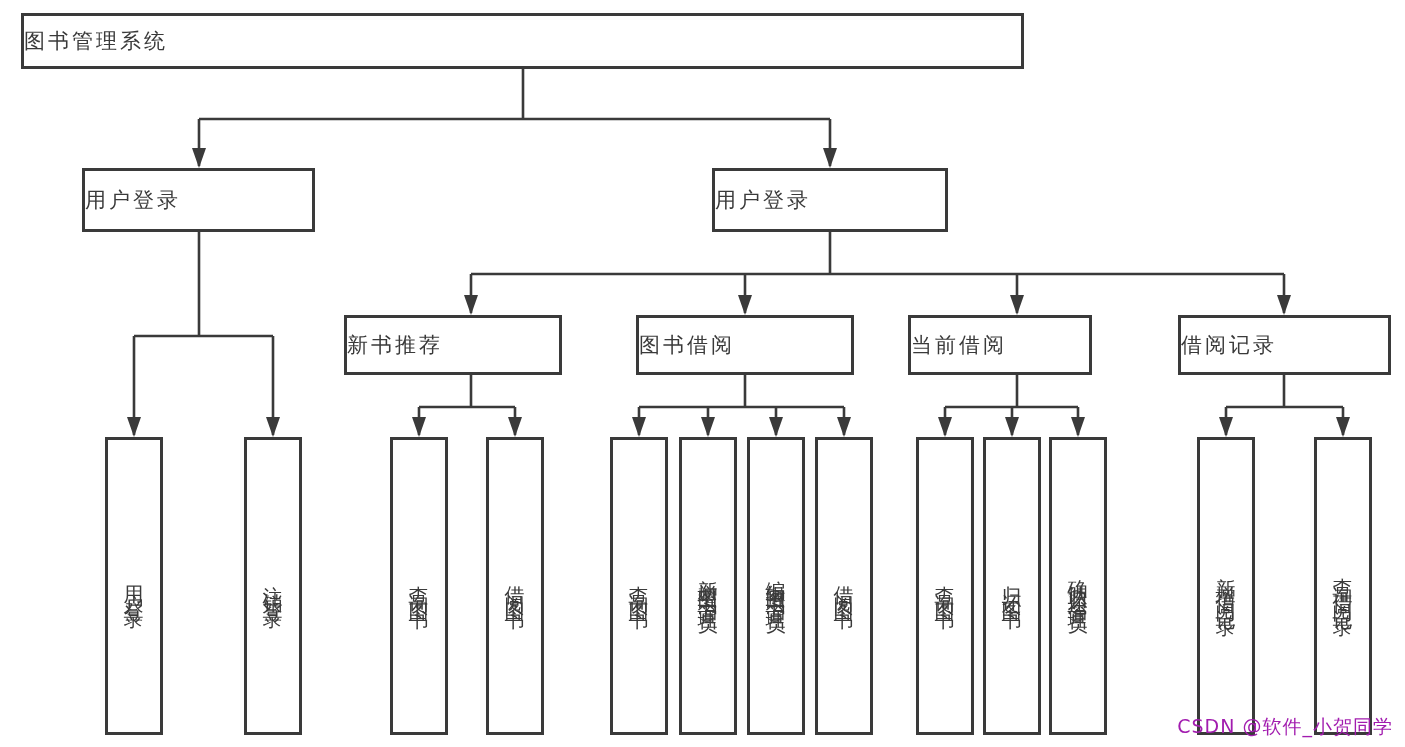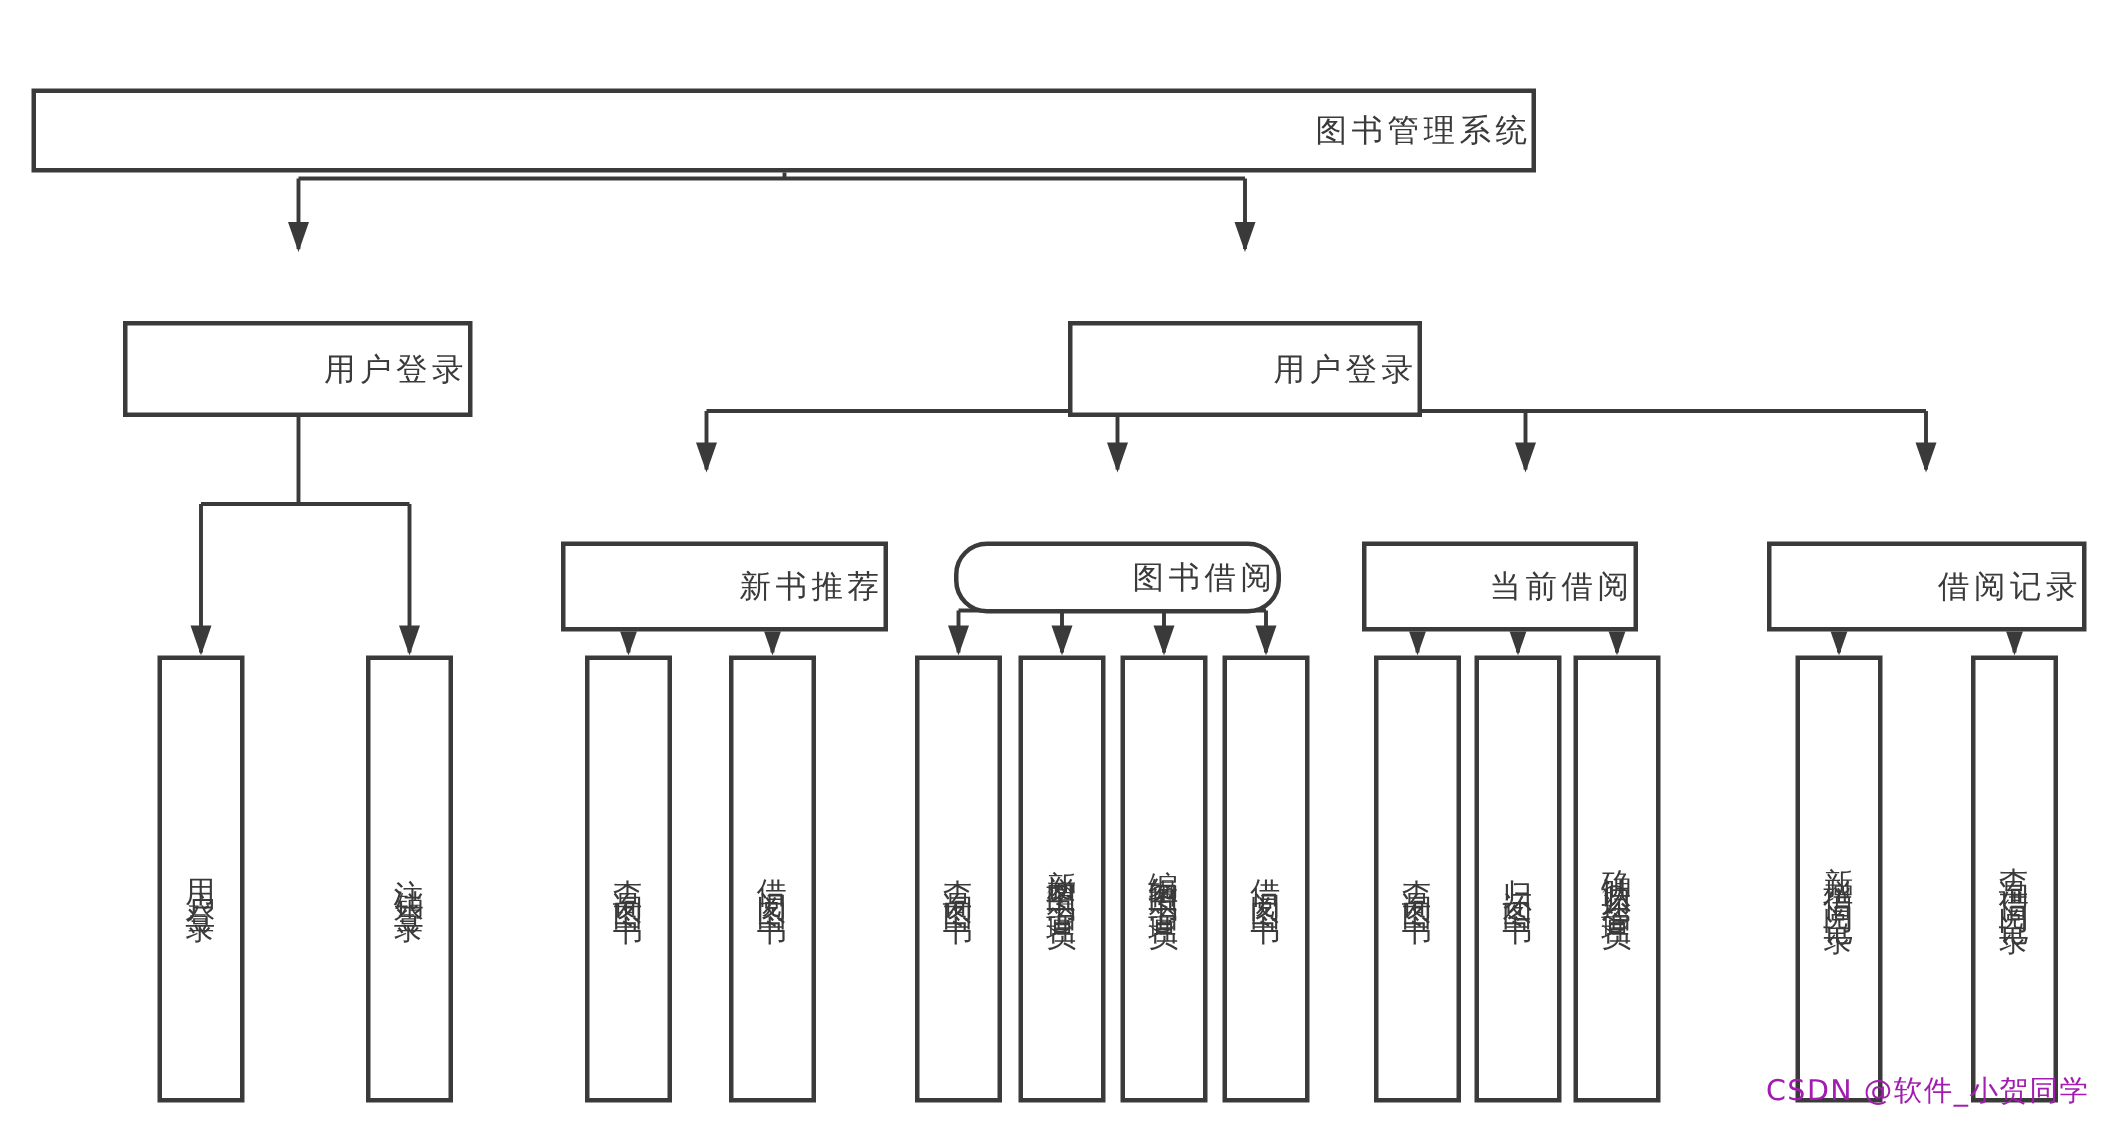--- a/index.html
+++ b/index.html
@@ -17,27 +17,26 @@
     width: 1405px; height: 747px;
     z-index: 1;
   }
   .box {
     position: absolute;
     box-sizing: border-box;
     background: #ffffff;
     border: 3px solid #3a3a3a;
     display: flex;
     align-items: center;
-    justify-content: flex-end;
+    justify-content: flex-start;
     font-size: 21px;
     letter-spacing: 3px;
     color: #3a3a3a;
     z-index: 2;
     white-space: nowrap;
-    margin-top: 46px;
   }
   .leaf {
     position: absolute;
     box-sizing: border-box;
     top: 437px;
     width: 58px;
     height: 298px;
     background: #ffffff;
     border: 3px solid #3a3a3a;
     display: flex;
@@ -113,24 +112,24 @@
     <span>图书管理系统</span>
   </div>
 
   <div class="box" style="left:82px; top:168px; width:233px; height:64px;">
     <span>用户登录</span>
   </div>
   <div class="box" style="left:712px; top:168px; width:236px; height:64px;">
     <span>用户登录</span>
   </div>
 
-  <div class="box" style="left:374px; top:315px; width:218px; height:60px;padding-left:44px;">
+  <div class="box" style="left:344px; top:315px; width:218px; height:60px;">
     <span>新书推荐</span>
   </div>
-  <div class="box" style="left:636px; top:315px; width:218px; height:48px;border-radius:22px;">
+  <div class="box" style="left:636px; top:315px; width:218px; height:60px;">
     <span>图书借阅</span>
   </div>
   <div class="box" style="left:908px; top:315px; width:184px; height:60px;">
     <span>当前借阅</span>
   </div>
   <div class="box" style="left:1178px; top:315px; width:213px; height:60px;">
     <span>借阅记录</span>
   </div>
 
   <div class="leaf" style="left:105px;">

